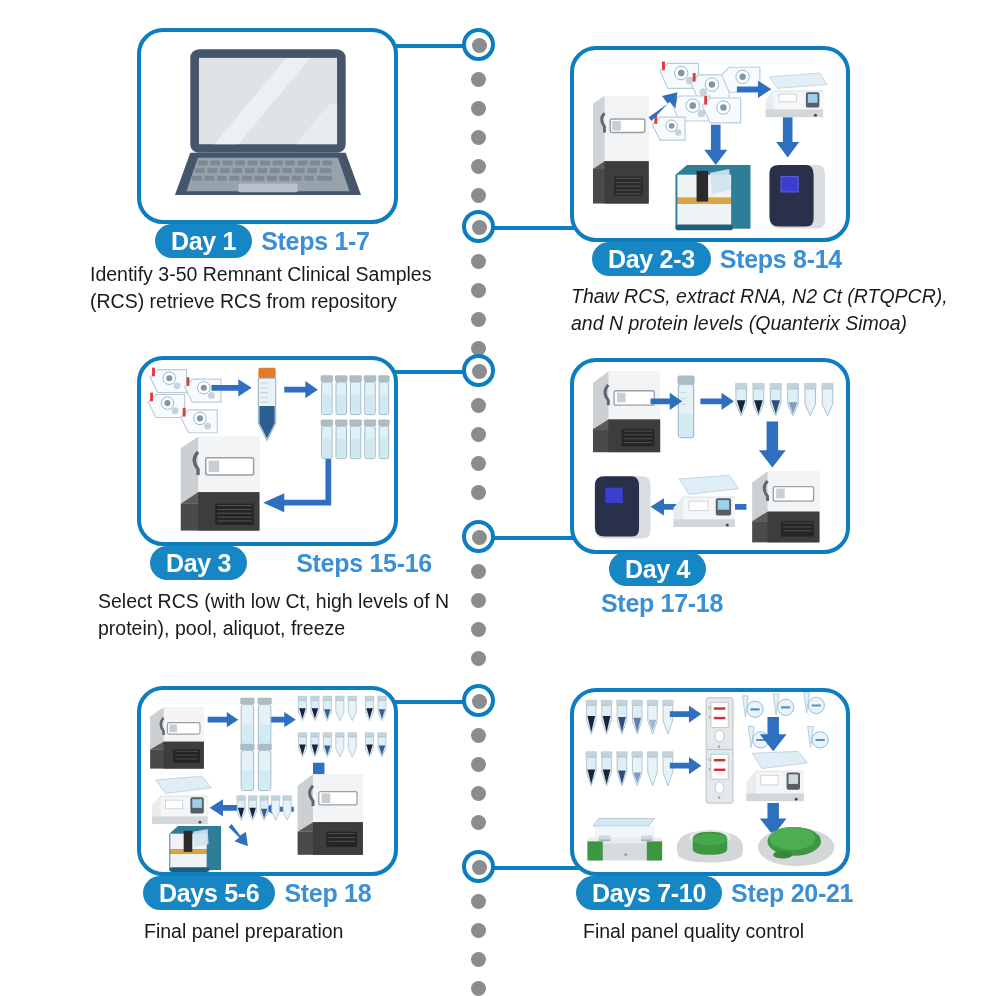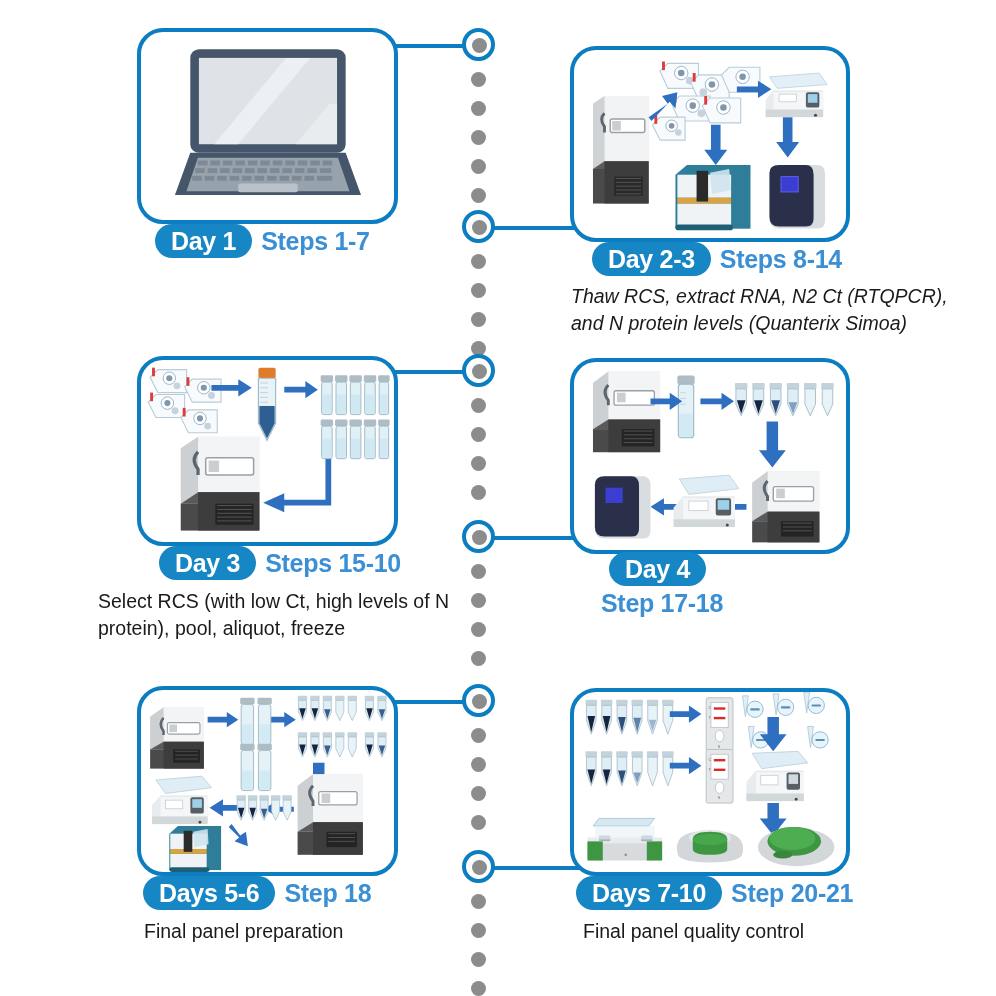--- a/index.html
+++ b/index.html
@@ -154,20 +154,21 @@
           <rect x="182" y="150" width="16" height="5"></rect>
         </g>
         <rect x="100" y="158" width="62" height="9" rx="2" fill="#b9c2cb"></rect>
       </g>
     </svg>
   </div>
   <div class="labelrow" style="left:155px;top:224px;">
     <div class="daypill">Day 1</div>
     <div class="stepstxt">Steps 1-7</div>
   </div>
+  <div class="caption" style="left:90px;top:261px;width:352px;">Identify 3-50 Remnant Clinical Samples (RCS) retrieve RCS from repository</div>
 
   <div class="card" style="left:570px;top:46px;width:280px;height:196px;">
     <svg class="art" viewBox="0 0 280 196">
 
       <g>
         <polygon points="18,56 30,48 76,48 76,160 18,160" fill="#e8eaec"></polygon>
         <rect x="30" y="48" width="46" height="112" fill="#f2f3f4"></rect>
         <polygon points="18,56 30,48 30,160 18,160" fill="#cfd3d6"></polygon>
         <rect x="18" y="124" width="58" height="36" fill="#4a4a4a"></rect>
         <polygon points="18,124 30,116 76,116 76,124" fill="#5c5c5c"></polygon>
@@ -396,23 +397,23 @@
           <line x1="42" y1="82" x2="78" y2="82"></line>
             <line x1="42" y1="86" x2="78" y2="86"></line>
           <line x1="42" y1="90" x2="78" y2="90"></line>
         </g>
         <rect x="30" y="24" width="50" height="18" rx="2" fill="#ffffff" stroke="#9aa0a5" stroke-width="1.6"></rect>
         <rect x="33" y="27" width="11" height="12" fill="#c9ced2"></rect>
         <path d="M22 18 q-8 8 0 18 l0 6" stroke="#5c6670" stroke-width="3.4" fill="none"></path>
       </g>
     </svg>
   </div>
-  <div class="labelrow" style="left:159px;top:546px;">
+  <div class="labelrow" style="left:150px;top:546px;gap:40px;">
     <div class="daypill">Day 3</div>
-    <div class="stepstxt">Steps 15-10</div>
+    <div class="stepstxt">Steps 15-16</div>
   </div>
   <div class="caption" style="left:98px;top:588px;width:352px;">Select RCS (with low Ct, high levels of N protein), pool, aliquot, freeze</div>
 
   <div class="card" style="left:570px;top:358px;width:280px;height:196px;">
     <svg class="art" viewBox="0 0 280 196">
 
       <g transform="translate(14,8)">
         <polygon points="4,14 20,2 74,2 74,86 4,86" fill="#e8eaec"></polygon>
         <rect x="20" y="2" width="54" height="84" fill="#f3f4f5"></rect>
         <polygon points="4,14 20,2 20,86 4,86" fill="#ccd0d3"></polygon>

